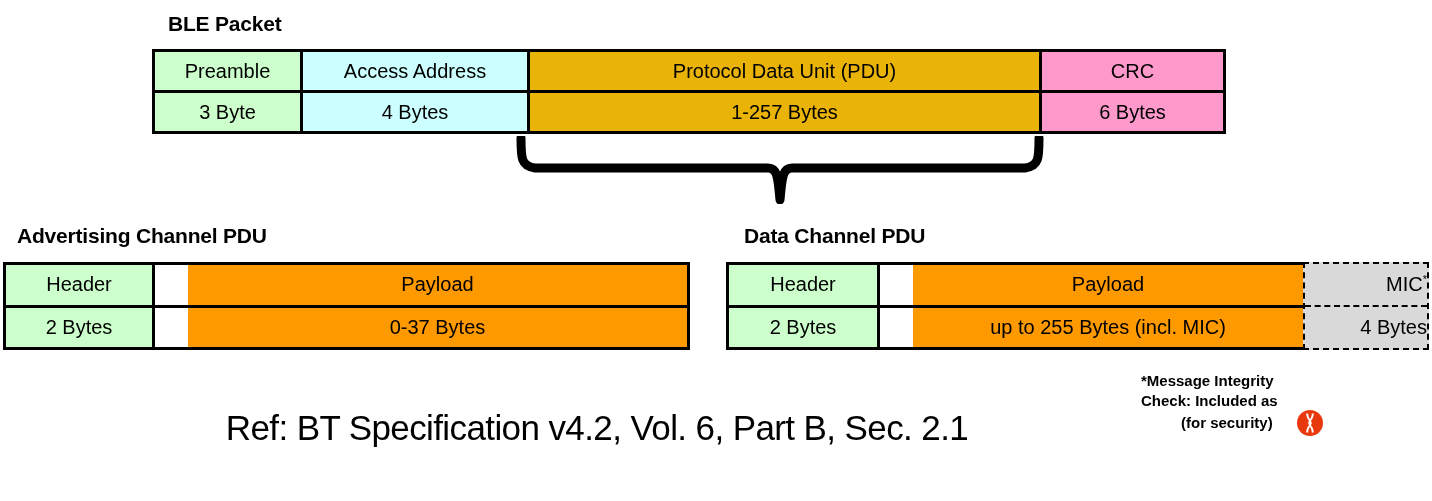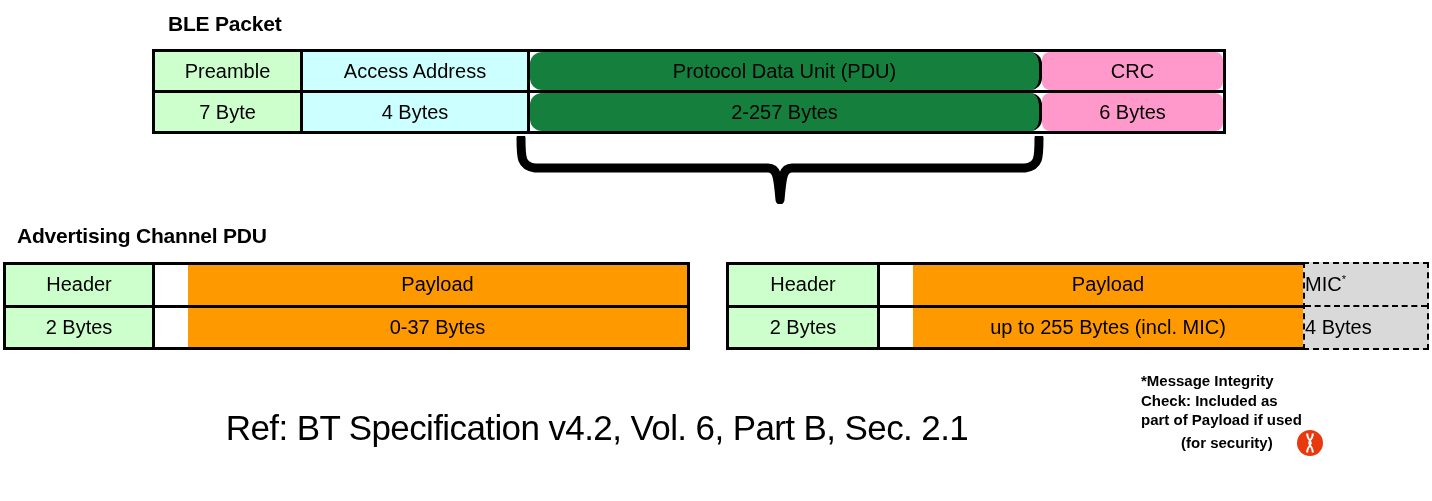--- a/index.html
+++ b/index.html
@@ -56,35 +56,35 @@
     font-size: 20px;
     font-weight: normal;
     white-space: nowrap;
     overflow: hidden;
     border-right: 3px solid #000;
   }
   .cell:last-child { border-right: none; }
 
   .c-green  { background: #ccffcc; }
   .c-cyan   { background: #ccffff; }
-  .c-yellow { background: #15803d; border-radius: 12px; }
+  .c-yellow { background: #eab308; }
   .c-pink   { background: #ff99cc; }
   .c-orange { background: #ff9900; margin-left: 33px; }
 
   
   #pkt-ble {
     left: 152px;
     top: 49px;
     width: 1074px;
     height: 85px;
   }
   #pkt-ble .w-preamble { width: 148px; text-align: right; }
   #pkt-ble .w-access   { width: 227px; }
   #pkt-ble .w-pdu      { width: 512px; }
-  #pkt-ble .w-crc      { width: 181px; border-radius: 8px; }
+  #pkt-ble .w-crc      { width: 181px; }
 
   
   #pkt-adv {
     left: 3px;
     top: 262px;
     width: 687px;
     height: 88px;
   }
   #pkt-adv .w-header  { width: 149px; }
   #pkt-adv .w-payload { flex: 1 1 auto; }
@@ -109,21 +109,21 @@
     box-sizing: border-box;
     display: flex;
     flex-direction: column;
     border: 2px dashed #000;
     background: #d9d9d9;
   }
   #pkt-mic .row {
     flex: 1 1 0;
     display: flex;
     align-items: center;
-    justify-content: flex-start;
+    justify-content: flex-end;
     min-height: 0;
   }
   #pkt-mic .row.top { border-bottom: 2px dashed #000; }
   #pkt-mic .mic-label {
     font-size: 20px;
     white-space: nowrap;
   }
   #pkt-mic sup {
     font-size: 11px;
     vertical-align: super;
@@ -183,23 +183,23 @@
   <div class="caption" id="caption-ble">BLE Packet</div>
 
   <div class="pkt" id="pkt-ble">
     <div class="row top">
       <div class="cell c-green w-preamble">Preamble</div>
       <div class="cell c-cyan w-access">Access Address</div>
       <div class="cell c-yellow w-pdu">Protocol Data Unit (PDU)</div>
       <div class="cell c-pink w-crc">CRC</div>
     </div>
     <div class="row">
-      <div class="cell c-green w-preamble">7 Byte</div>
+      <div class="cell c-green w-preamble">3 Byte</div>
       <div class="cell c-cyan w-access">4 Bytes</div>
-      <div class="cell c-yellow w-pdu">2-257 Bytes</div>
+      <div class="cell c-yellow w-pdu">1-257 Bytes</div>
       <div class="cell c-pink w-crc">6 Bytes</div>
     </div>
   </div>
 
   <svg id="brace" viewBox="0 0 534 68" preserveAspectRatio="none">
     <path d="M 8,2
              C 8,22 8,30 22,32
              L 255,32
              C 264,32 265,40 267,64
              C 269,40 270,32 279,32
@@ -213,20 +213,21 @@
     <div class="row top">
       <div class="cell c-green w-header">Header</div>
       <div class="cell c-orange w-payload">Payload</div>
     </div>
     <div class="row">
       <div class="cell c-green w-header">2 Bytes</div>
       <div class="cell c-orange w-payload">0-37 Bytes</div>
     </div>
   </div>
 
+  <div class="caption" id="caption-data">Data Channel PDU</div>
 
   <div class="pkt" id="pkt-data">
     <div class="row top">
       <div class="cell c-green w-header">Header</div>
       <div class="cell c-orange w-payload">Payload</div>
     </div>
     <div class="row">
       <div class="cell c-green w-header">2 Bytes</div>
       <div class="cell c-orange w-payload">up to 255 Bytes (incl. MIC)</div>
     </div>
@@ -239,21 +240,20 @@
     <div class="row">
       <span class="mic-label">4 Bytes</span>
     </div>
   </div>
 
   <div id="ref-line">Ref: BT Specification v4.2, Vol. 6, Part B, Sec. 2.1</div>
 
   <div id="footnote">
     <span class="fn-line">*Message Integrity</span>
     <span class="fn-line">Check: Included as</span>
-    <span class="fn-line">part of Payload if used</span>
     <span class="fn-last">
       <span>(for security)</span>
       <svg id="logo-mark" viewBox="0 0 26 26">
         <circle cx="13" cy="13" r="13" fill="#e8380d"></circle>
         <path d="M 9.2,3.5
                  C 9.2,9 13,11 13,13
                  C 13,15 9.2,17 9.2,22.5
                  L 11.2,22.5
                  C 11.2,17.8 14.8,15.2 14.8,13
                  C 14.8,10.8 11.2,8.2 11.2,3.5 Z" fill="#ffffff"></path>

